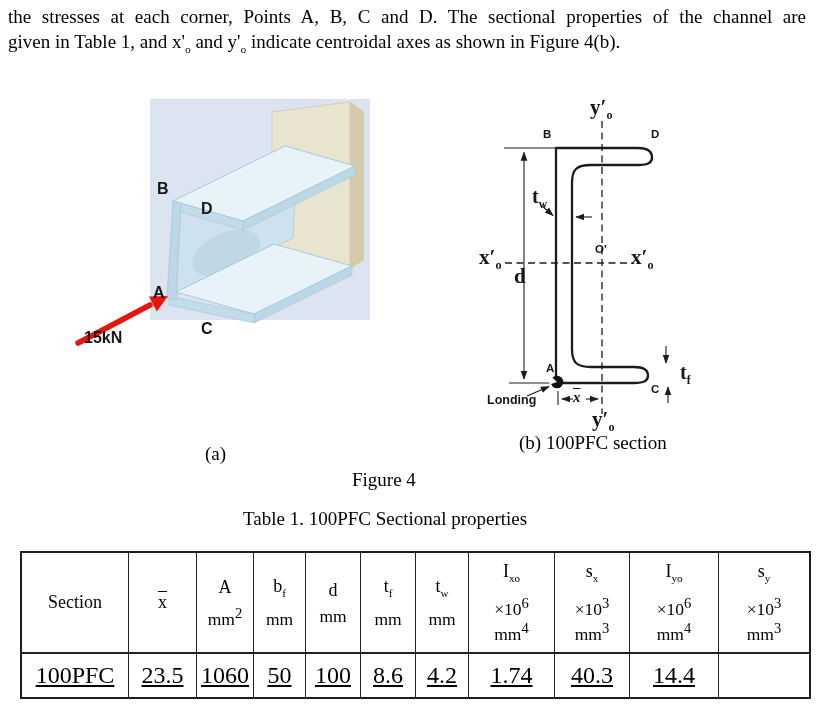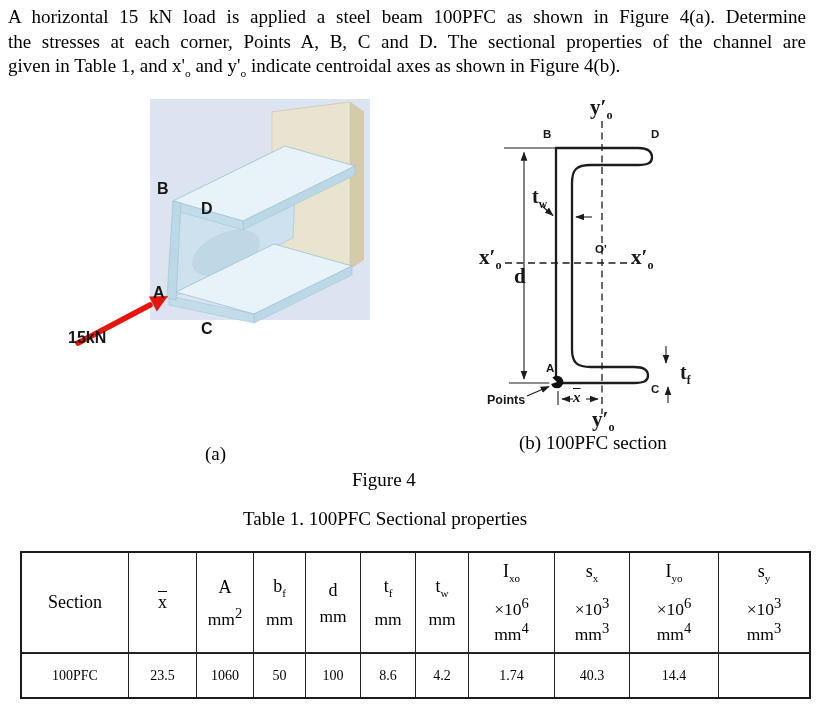--- a/index.html
+++ b/index.html
@@ -27,21 +27,21 @@
        grid-template-rows:101px 43px;
        border:2.4px solid #1c1c1c;background:#fff;}
   .cell{border-right:1.5px solid #222;display:flex;flex-direction:column;
         align-items:center;justify-content:center;font-size:18px;color:#000;}
   .cell:nth-child(11n){border-right:none;}
   .th{border-bottom:2px solid #222;line-height:21px;}
   .sym{font-size:18px;}
   .sym sub{font-size:62%;}
   .unit{margin-top:6px;line-height:19px;font-size:17.5px;}
   .unit.u2{margin-top:0px;}
-  .td{font-size:14px;}
+  .td{font-size:24px;text-decoration:underline;}
 </style>
 </head>
 <body>
 
 <div class="page">
 
   <svg width="816" height="728" viewBox="0 0 816 728">
     <defs>
       <marker id="arr" markerWidth="10" markerHeight="8" refX="8.2" refY="4" orient="auto" markerUnits="userSpaceOnUse">
         <path d="M0,0.6 L9,4 L0,7.4 Z" fill="#1c1c1c"></path>
@@ -113,44 +113,43 @@
 
       <g>
         <circle cx="557" cy="382" r="6.3" fill="#111" stroke="none"></circle>
         <path d="M557,382 L549.6,384.6 A7.9,7.9 0 0 1 551.2,376.4 Z" fill="#fff" stroke="none"></path>
         <line x1="527" y1="396" x2="549" y2="386.5" stroke-width="1.1" marker-end="url(#arr)"></line>
       </g>
     </g>
   </svg>
 
   <div class="para">
-    <div class="jline">A horizontal 15 kN load is applied a steel beam 100PFC as shown in Figure 4(a). Determine</div>
     <div class="jline">the stresses at each corner, Points A, B, C and D. The sectional properties of the channel are</div>
     <div><span>given in Table 1, and x'</span><sub>o</sub><span> and y'</span><sub>o</sub><span> indicate centroidal axes as shown in Figure 4(b).</span></div>
   </div>
 
   <div class="abs lblA" style="left:157px;top:180px;">B</div>
   <div class="abs lblA" style="left:201px;top:200px;">D</div>
   <div class="abs lblA" style="left:153px;top:284px;">A</div>
   <div class="abs lblA" style="left:201px;top:320px;">C</div>
-  <div class="abs lblA" style="left:68px;top:329px;">15kN</div>
+  <div class="abs lblA" style="left:84px;top:329px;">15kN</div>
   <div class="abs cap" style="left:205px;top:443px;">(a)</div>
 
   <div class="abs ser2" style="left:590px;top:95px;"><span>y′</span><sub>o</sub></div>
   <div class="abs sm" style="left:543px;top:128px;">B</div>
   <div class="abs sm" style="left:651px;top:128px;">D</div>
   <div class="abs ser" style="left:532px;top:185px;"><span>t</span><sub>w</sub></div>
   <div class="abs ser2" style="left:479px;top:245px;"><span>x′</span><sub>o</sub></div>
   <div class="abs sm" style="left:595px;top:243px;">O'</div>
   <div class="abs ser2" style="left:631px;top:245px;"><span>x′</span><sub>o</sub></div>
   <div class="abs ser2" style="left:514px;top:264px;">d</div>
   <div class="abs sm" style="left:546px;top:362px;">A</div>
   <div class="abs ser" style="left:680px;top:361px;"><span>t</span><sub>f</sub></div>
   <div class="abs sm" style="left:651px;top:383px;">C</div>
-  <div class="abs sm" style="left:487px;top:393px;font-size:12.5px;">Points</div>
+  <div class="abs sm" style="left:487px;top:393px;font-size:12.5px;">Londing</div>
   <div class="abs xbar" style="left:573px;top:389px;"><span class="overbar">x</span></div>
   <div class="abs ser2" style="left:592px;top:407px;"><span>y′</span><sub>o</sub></div>
   <div class="abs cap" style="left:519px;top:432px;">(b) 100PFC section</div>
 
   <div class="abs cap" style="left:352px;top:469px;font-family:Liberation Serif, serif;">Figure 4</div>
   <div class="abs cap" style="left:243px;top:508px;">Table 1. 100PFC Sectional properties</div>
 
   <div class="tbl">
 
     <div class="cell th">

